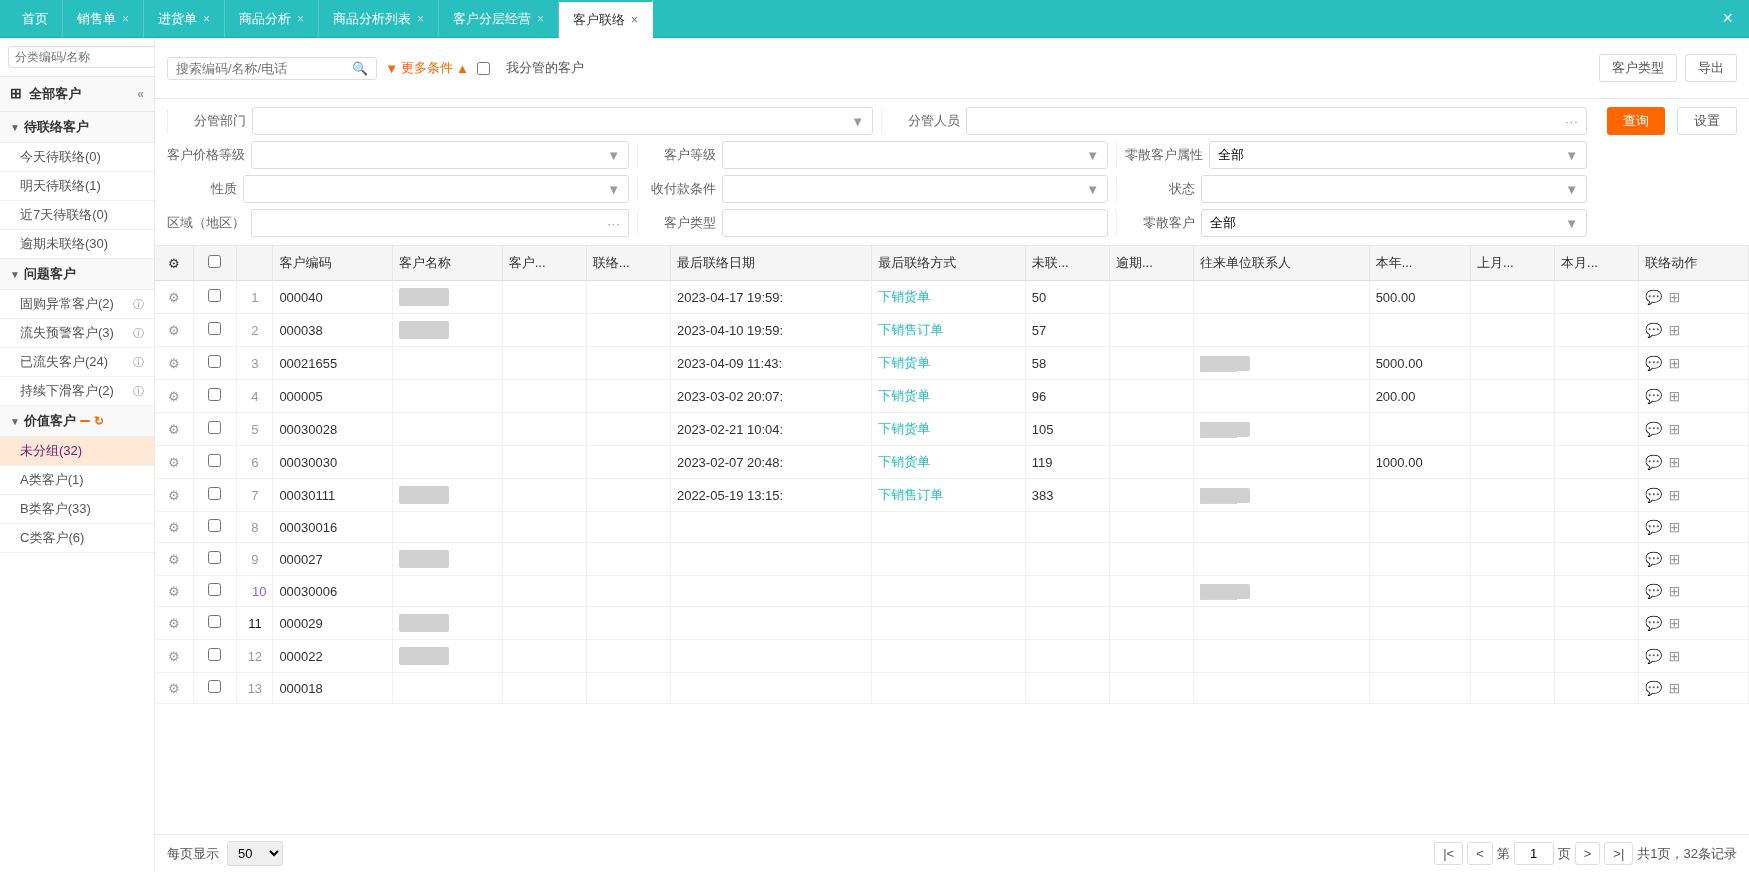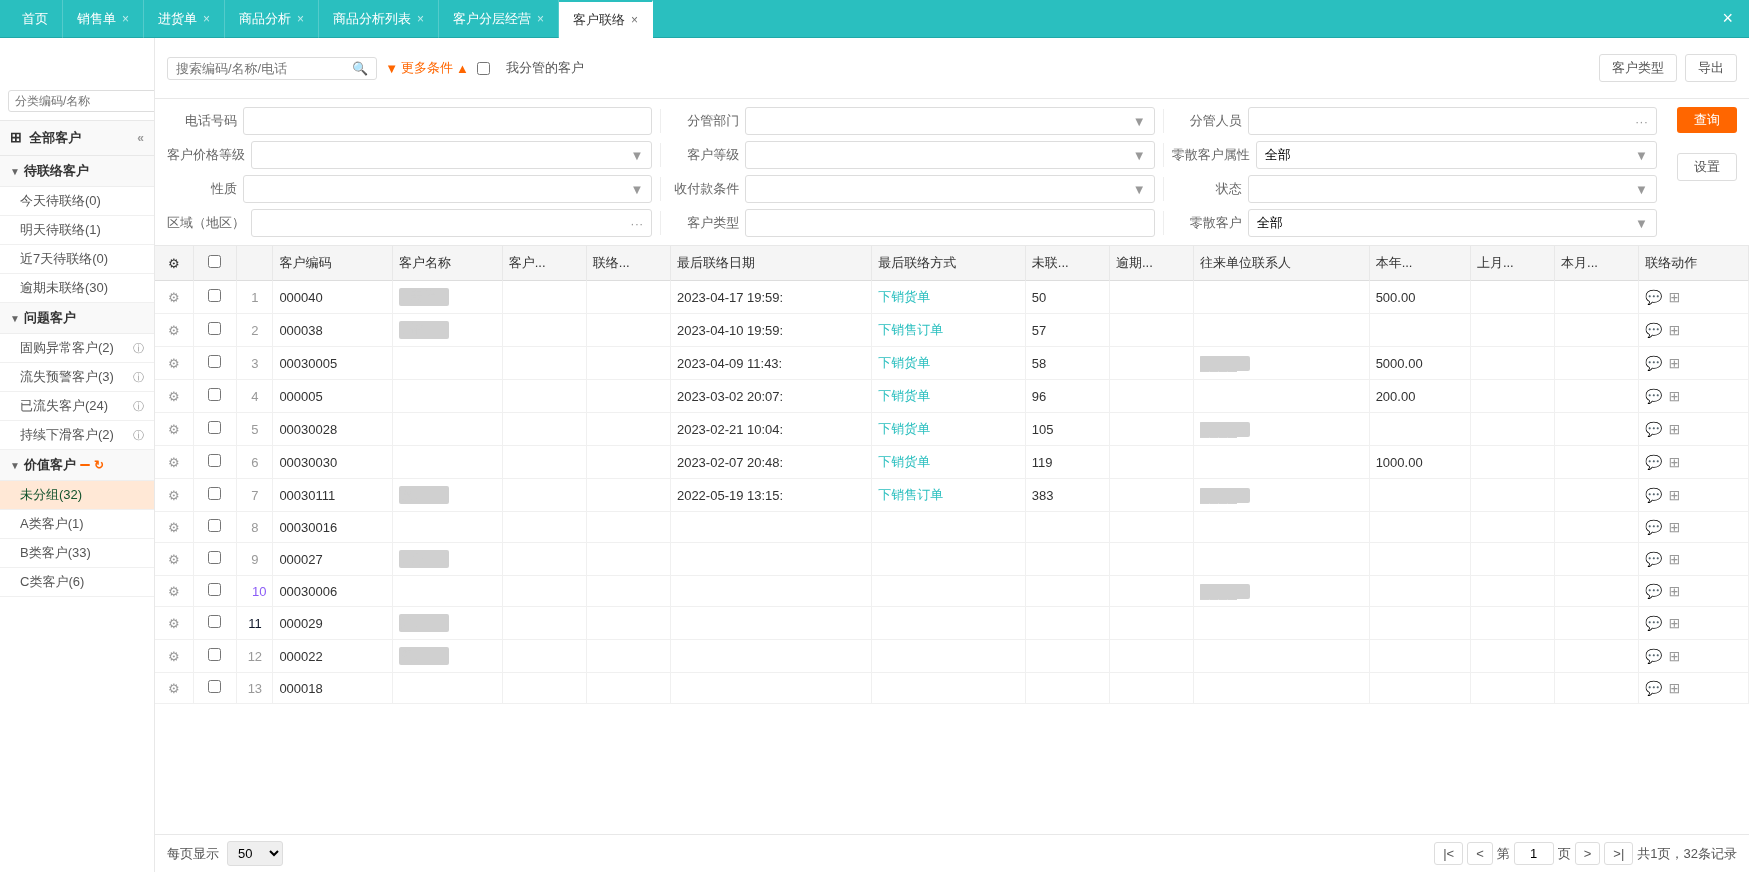--- a/index.html
+++ b/index.html
@@ -41,40 +41,40 @@
       width: 155px; background: #fff;
       border-right: 1px solid #e8e8e8;
       overflow-y: auto; flex-shrink: 0;
     }
     .sidebar-search {
       display: flex; align-items: center;
       padding: 8px; border-bottom: 1px solid #e8e8e8;
     }
     .sidebar-search input {
       border: 1px solid #ddd; border-radius: 3px;
-      padding: 3px 6px; font-size: 12px; flex: 1; outline: none; margin-top: 44px;
+      padding: 3px 6px; font-size: 12px; flex: 1; outline: none;
     }
     .sidebar-all {
       display: flex; align-items: center; justify-content: space-between;
       padding: 8px 10px; font-weight: bold; color: #333;
       background: #f9f9f9; border-bottom: 1px solid #e8e8e8; cursor: pointer;
     }
     .sidebar-all .grid-icon { font-size: 14px; margin-right: 4px; }
     .sidebar-collapse-btn { color: #999; font-size: 12px; }
     .sidebar-group-title {
       display: flex; align-items: center;
       padding: 6px 10px; color: #333; font-weight: bold;
       background: #f9f9f9; border-bottom: 1px solid #eee; cursor: pointer;
     }
     .sidebar-group-title .arrow { margin-right: 4px; font-size: 10px; color: #666; }
     .sidebar-item {
       padding: 5px 10px 5px 20px; color: #555; cursor: pointer;
       border-bottom: 1px solid #f0f0f0; display: flex; align-items: center; justify-content: space-between;
     }
-    .sidebar-item.active { background: #ffe8d6; color: #14532d; }
+    .sidebar-item.active { background: #ffe8d6; color: #701a75; }
     .sidebar-item .item-label { flex: 1; }
     .sidebar-item .item-icon { color: #999; font-size: 11px; }
     .badge-orange {
       display: inline-block; background: #f60; color: #fff;
       border-radius: 10px; font-size: 10px; padding: 1px 5px; margin-left: 4px;
     }
 
     
     .content-area {
       flex: 1; display: flex; flex-direction: column; overflow: hidden;
@@ -126,21 +126,21 @@
       height: 28px;
     }
     .filter-field .dropdown-btn {
       border: 1px solid #ddd; border-radius: 3px; padding: 3px 8px;
       font-size: 13px; flex: 1; background: #fff; height: 28px;
       display: flex; align-items: center; justify-content: space-between; cursor: pointer;
     }
     .filter-field .dropdown-btn .arrow { color: #999; }
     .filter-divider { width: 1px; background: #eee; height: 24px; }
     .adv-filter-actions {
-      display: flex; flex-direction: column; gap: 20px; margin-left: 8px;
+      display: flex; gap: 12px; margin-left: 8px;
     }
     .btn-query {
       background: #f60; color: #fff; border: none; padding: 4px 16px;
       border-radius: 3px; cursor: pointer; font-size: 13px;
     }
     .btn-reset {
       background: #fff; color: #555; border: 1px solid #ddd; padding: 4px 16px;
       border-radius: 3px; cursor: pointer; font-size: 13px;
     }
 
@@ -313,24 +313,20 @@
         <button class="btn-batch">客户类型</button>
         <button class="btn-export">导出</button>
       </div>
     </div>
 
     <div class="adv-filter">
       <div style="display:flex;gap:12px;align-items:flex-start;">
         <div style="flex:1;">
 
           <div class="adv-filter-row">
-            <div class="filter-field">
-              <label>电话号码</label>
-              <input type="text" style="">
-            </div>
             <div class="filter-divider"></div>
             <div class="filter-field">
               <label>分管部门</label>
               <div class="dropdown-btn">
                 <span></span>
                 <span class="arrow">▼</span>
               </div>
             </div>
             <div class="filter-divider"></div>
             <div class="filter-field">
@@ -506,21 +502,21 @@
       <div class="action-icons">
         <span class="action-icon">💬</span>
         <span class="action-icon">⊞</span>
       </div>
     </td>
   </tr>
             <tr>
     <td style="text-align:center;color:#999;">⚙</td>
     <td class="td-check"><input type="checkbox" style=""></td>
     <td style="color:#999;text-align:center;">3</td>
-    <td>00030005</td>
+    <td>00021655</td>
     <td>
       
     </td>
     <td></td>
     <td></td>
     <td>2023-04-09 11:43:</td>
     <td>
       <a class="link-text">下销货单</a>
     </td>
     <td>58</td>

